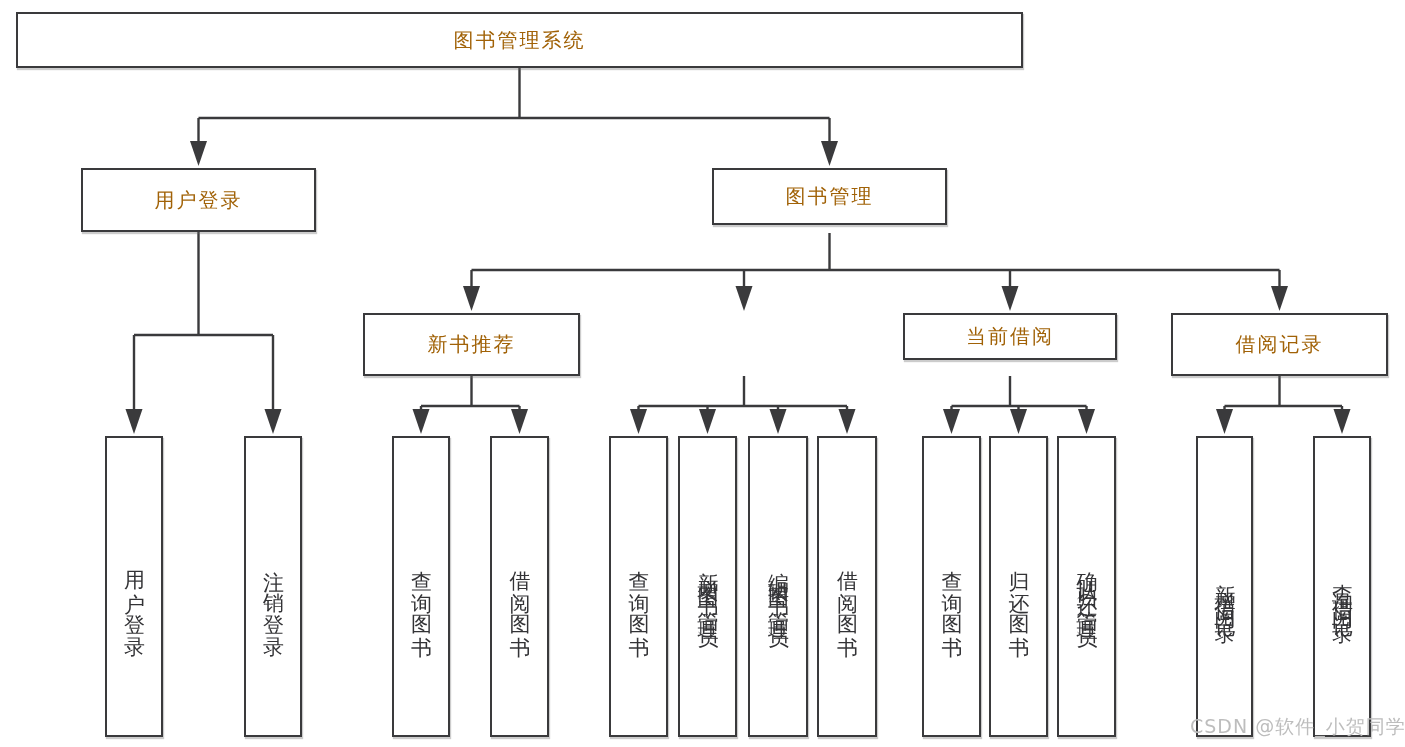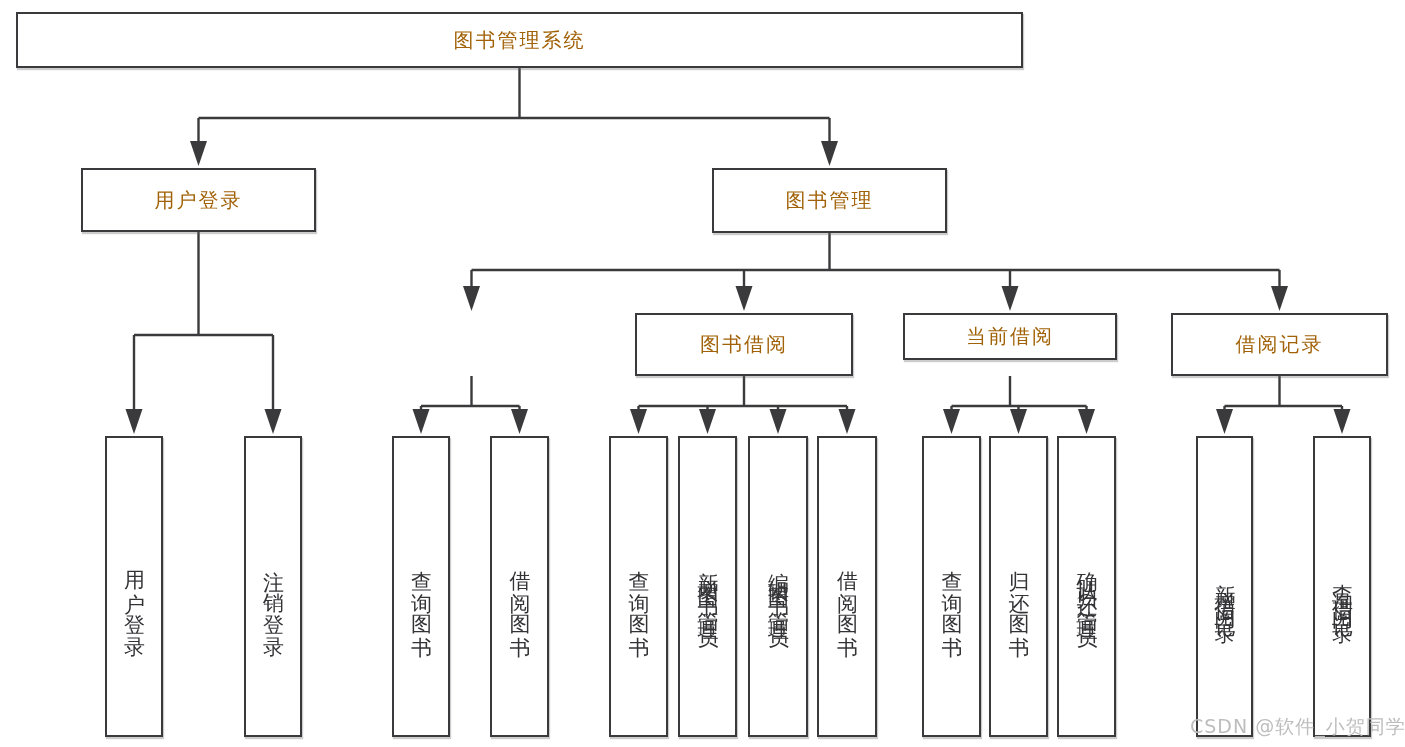--- a/index.html
+++ b/index.html
@@ -111,26 +111,26 @@
       <polygon points="1333.5,409 1350.5,409 1342,434" fill="#3a3a3c"></polygon>
     </svg>
 
   <div class="node hnode" style="left: 16px; top: 12px; width: 1007px; height: 56px;">
     <span class="hlabel">图书管理系统</span>
   </div>
 
   <div class="node hnode" style="left: 81px; top: 168px; width: 235px; height: 64px;">
     <span class="hlabel">用户登录</span>
   </div>
-  <div class="node hnode" style="left: 712px; top: 168px; width: 235px; height: 65px;">
+  <div class="node hnode" style="left: 712px; top: 168px; width: 235px; height: 57px;">
     <span class="hlabel">图书管理</span>
   </div>
 
-  <div class="node hnode" style="left: 635px; top: 313px; width: 218px; height: 63px;">
-    <span class="hlabel">图书借阅</span>
+  <div class="node hnode" style="left: 363px; top: 313px; width: 217px; height: 63px;">
+    <span class="hlabel">新书推荐</span>
   </div>
   <div class="node hnode" style="left: 903px; top: 313px; width: 214px; height: 47px;">
     <span class="hlabel">当前借阅</span>
   </div>
   <div class="node hnode" style="left: 1171px; top: 313px; width: 217px; height: 63px;">
     <span class="hlabel">借阅记录</span>
   </div>
 
   <div class="node vnode" style="left: 105px; top: 436px; width: 58px; height: 301px;">
     <span class="vlabel" style="letter-spacing: 22px; padding-inline-start: 22px;">用户登录</span>

